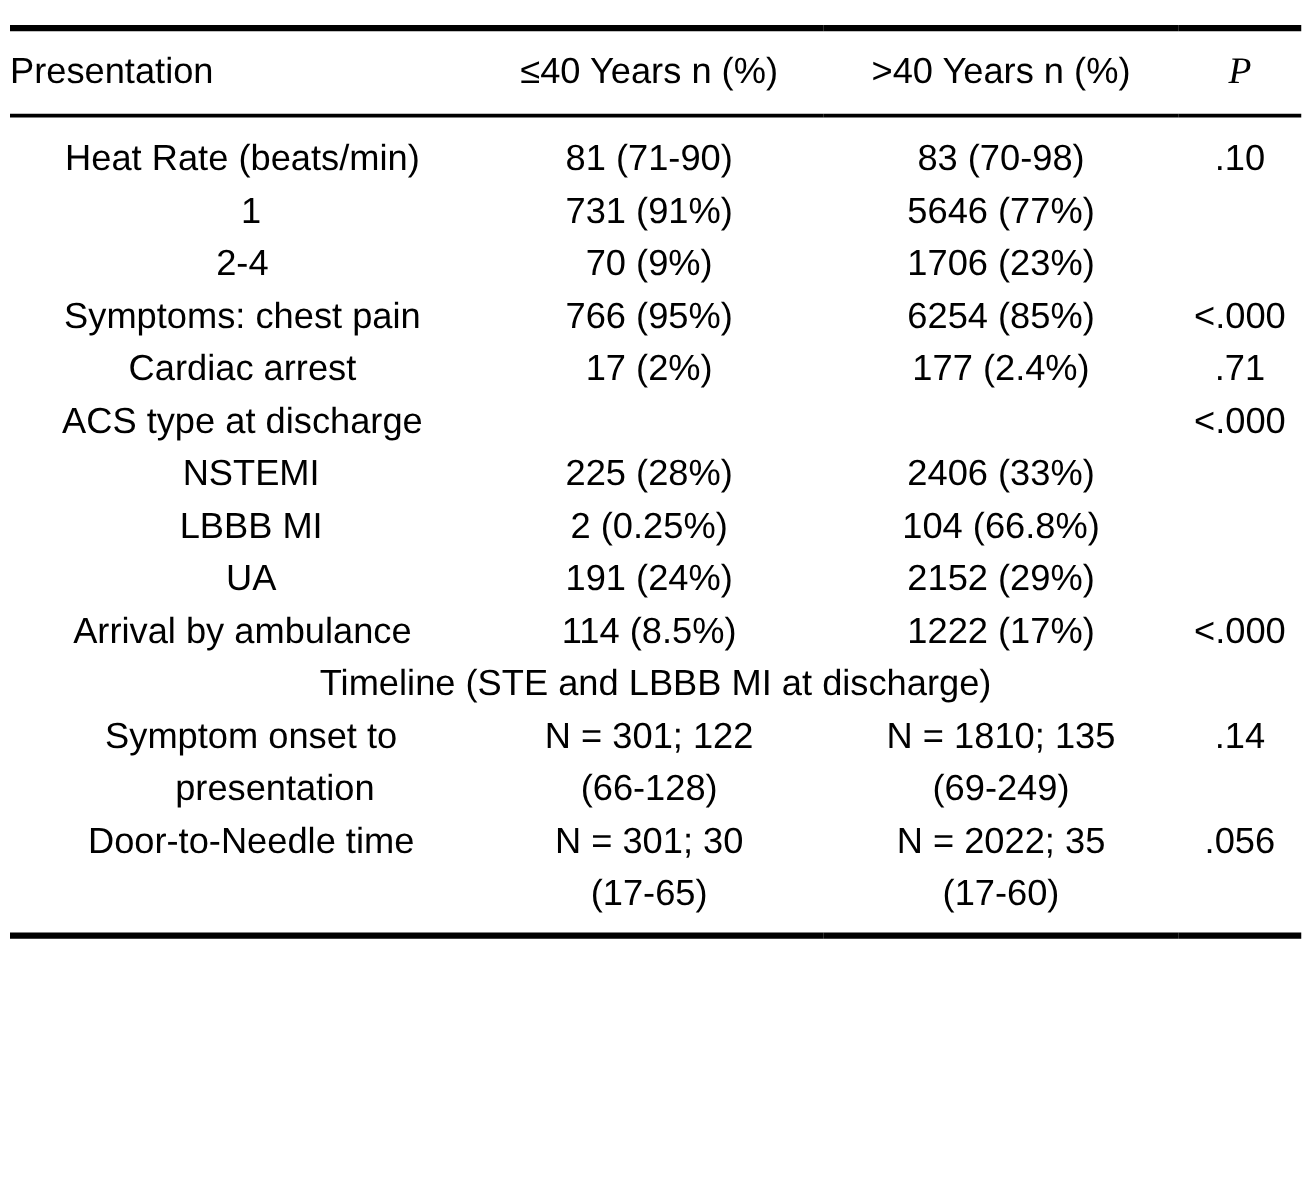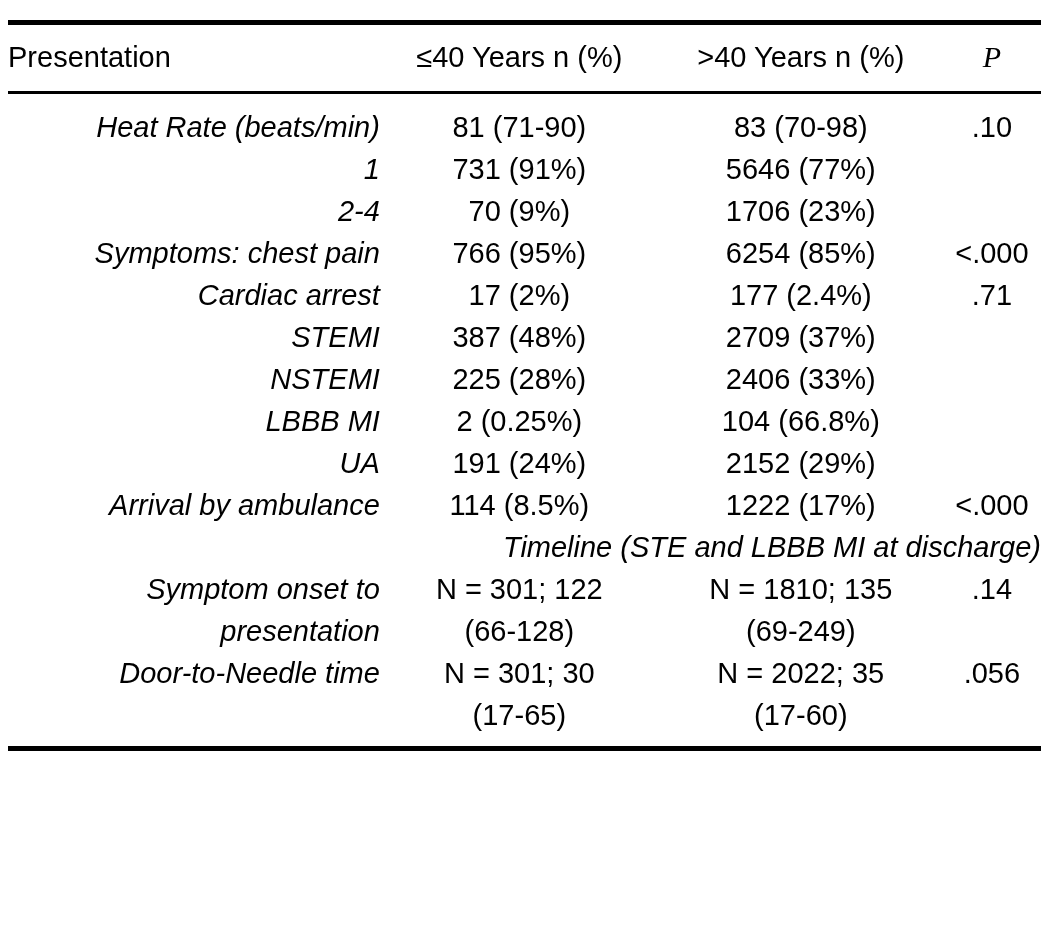--- a/index.html
+++ b/index.html
@@ -36,25 +36,24 @@
   thead th.col-label { text-align: left; }
   thead th.col-val   { text-align: center; }
   thead th.col-p     { text-align: center; font-style: italic; font-family: "Liberation Serif", serif; font-size: 30px; }
   tbody tr:first-child td { padding-top: 12px; }
   tbody td {
     vertical-align: top;
     line-height: 42px;
     padding: 0;
   }
   td.col-label {
-    text-align: right;
+    text-align: center;
     padding-left: 38px;
     text-indent: -38px;
     white-space: normal;
-    font-style: italic;
   }
   td.col-label.indent {
     padding-left: 52px;
     text-indent: -38px;
   }
   td.col-val {
     text-align: center;
     white-space: pre-line;
   }
   td.col-p {
@@ -107,24 +106,24 @@
           <td class="col-val">6254 (85%)</td>
           <td class="col-p">&lt;.000</td>
         </tr>
         <tr>
           <td class="col-label">Cardiac arrest</td>
           <td class="col-val">17 (2%)</td>
           <td class="col-val">177 (2.4%)</td>
           <td class="col-p">.71</td>
         </tr>
         <tr>
-          <td class="col-label indent">STEMI</td>
-          <td class="col-val">387 (48%)</td>
-          <td class="col-val">2709 (37%)</td>
-          <td class="col-p"></td>
+          <td class="col-label">ACS type at discharge</td>
+          <td class="col-val"></td>
+          <td class="col-val"></td>
+          <td class="col-p">&lt;.000</td>
         </tr>
         <tr>
           <td class="col-label indent">NSTEMI</td>
           <td class="col-val">225 (28%)</td>
           <td class="col-val">2406 (33%)</td>
           <td class="col-p"></td>
         </tr>
         <tr>
           <td class="col-label indent">LBBB MI</td>
           <td class="col-val">2 (0.25%)</td>

